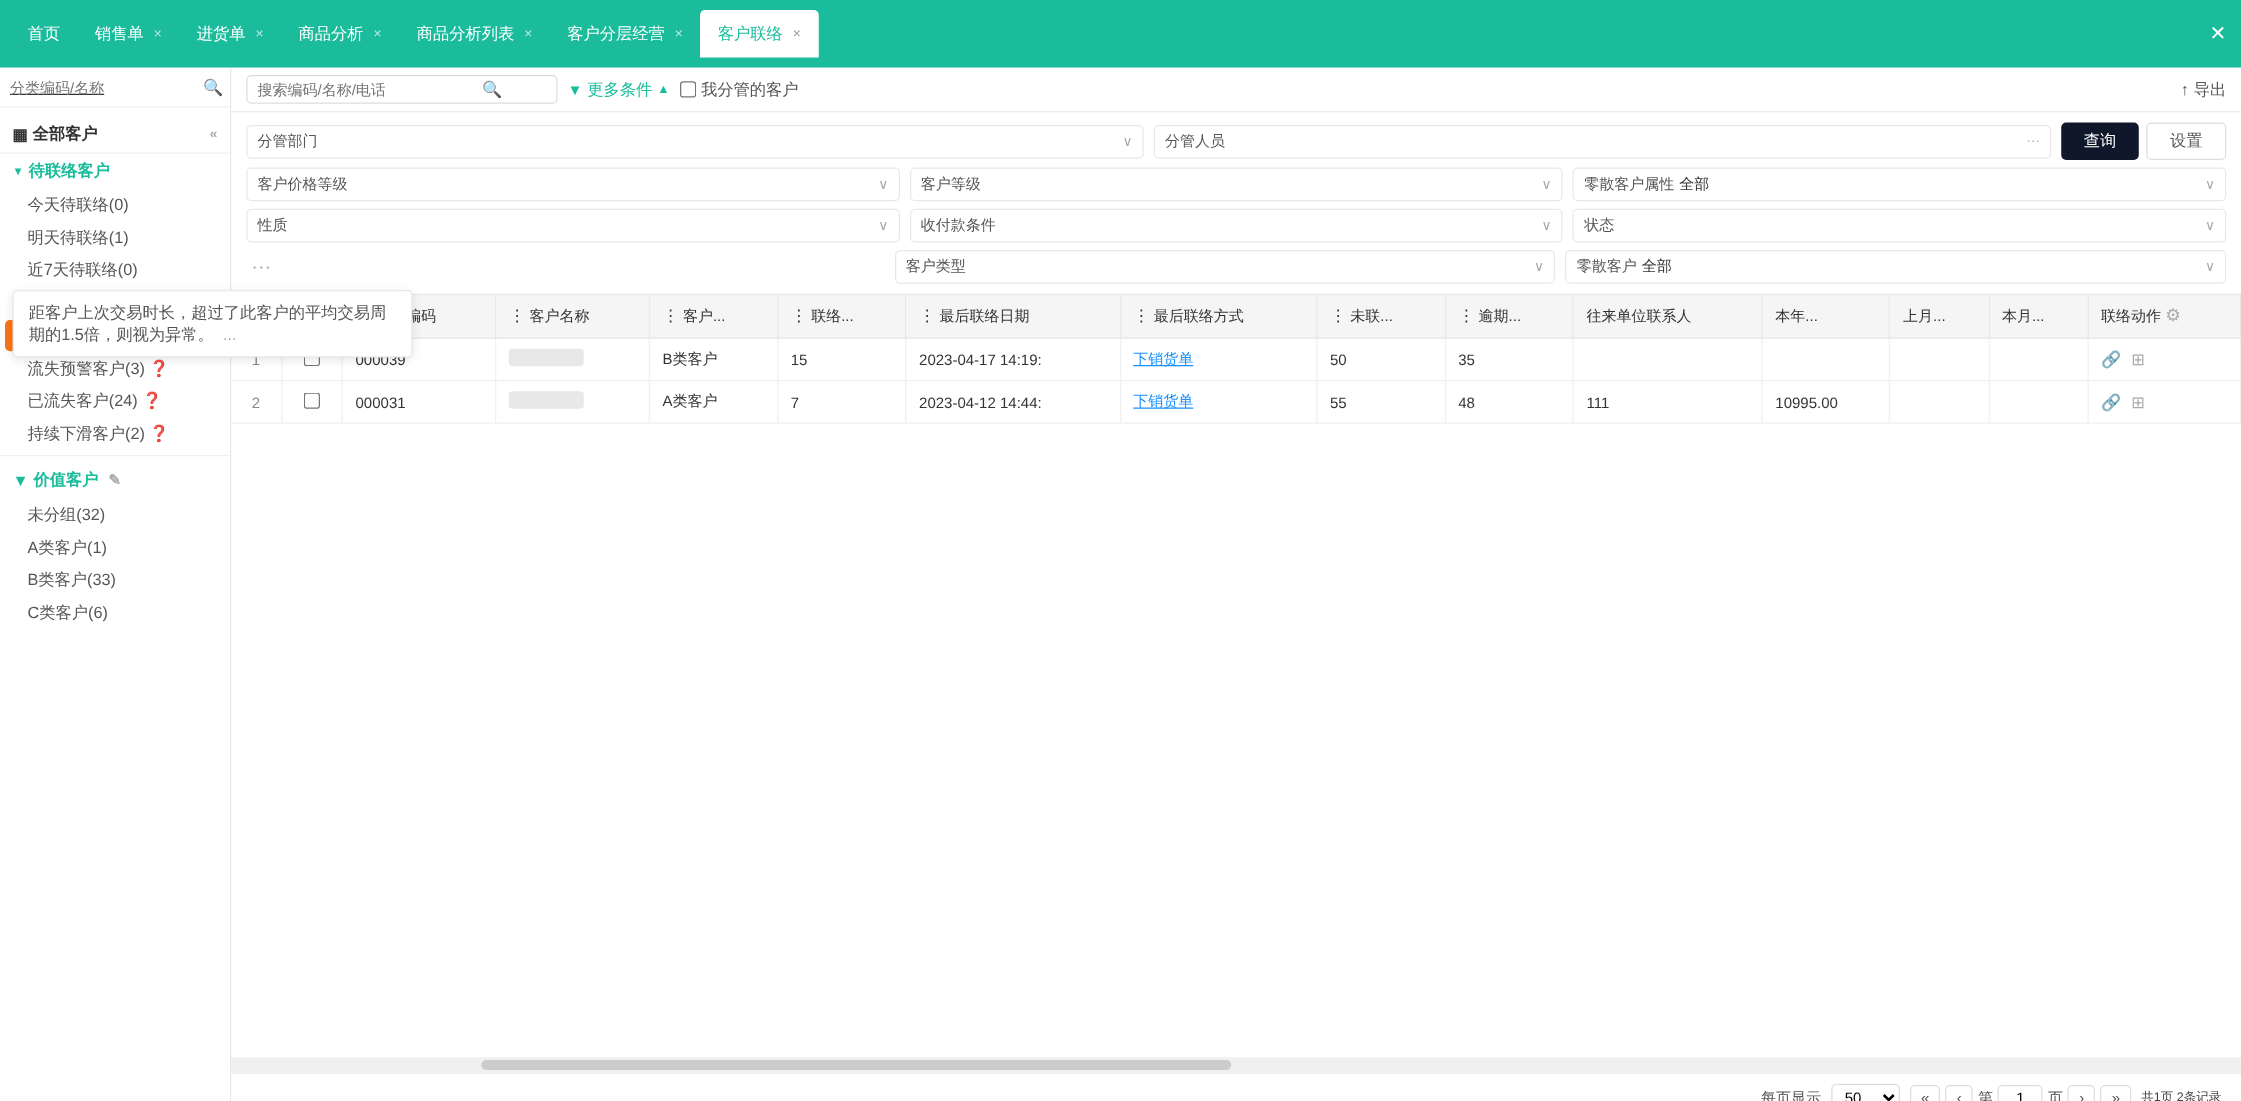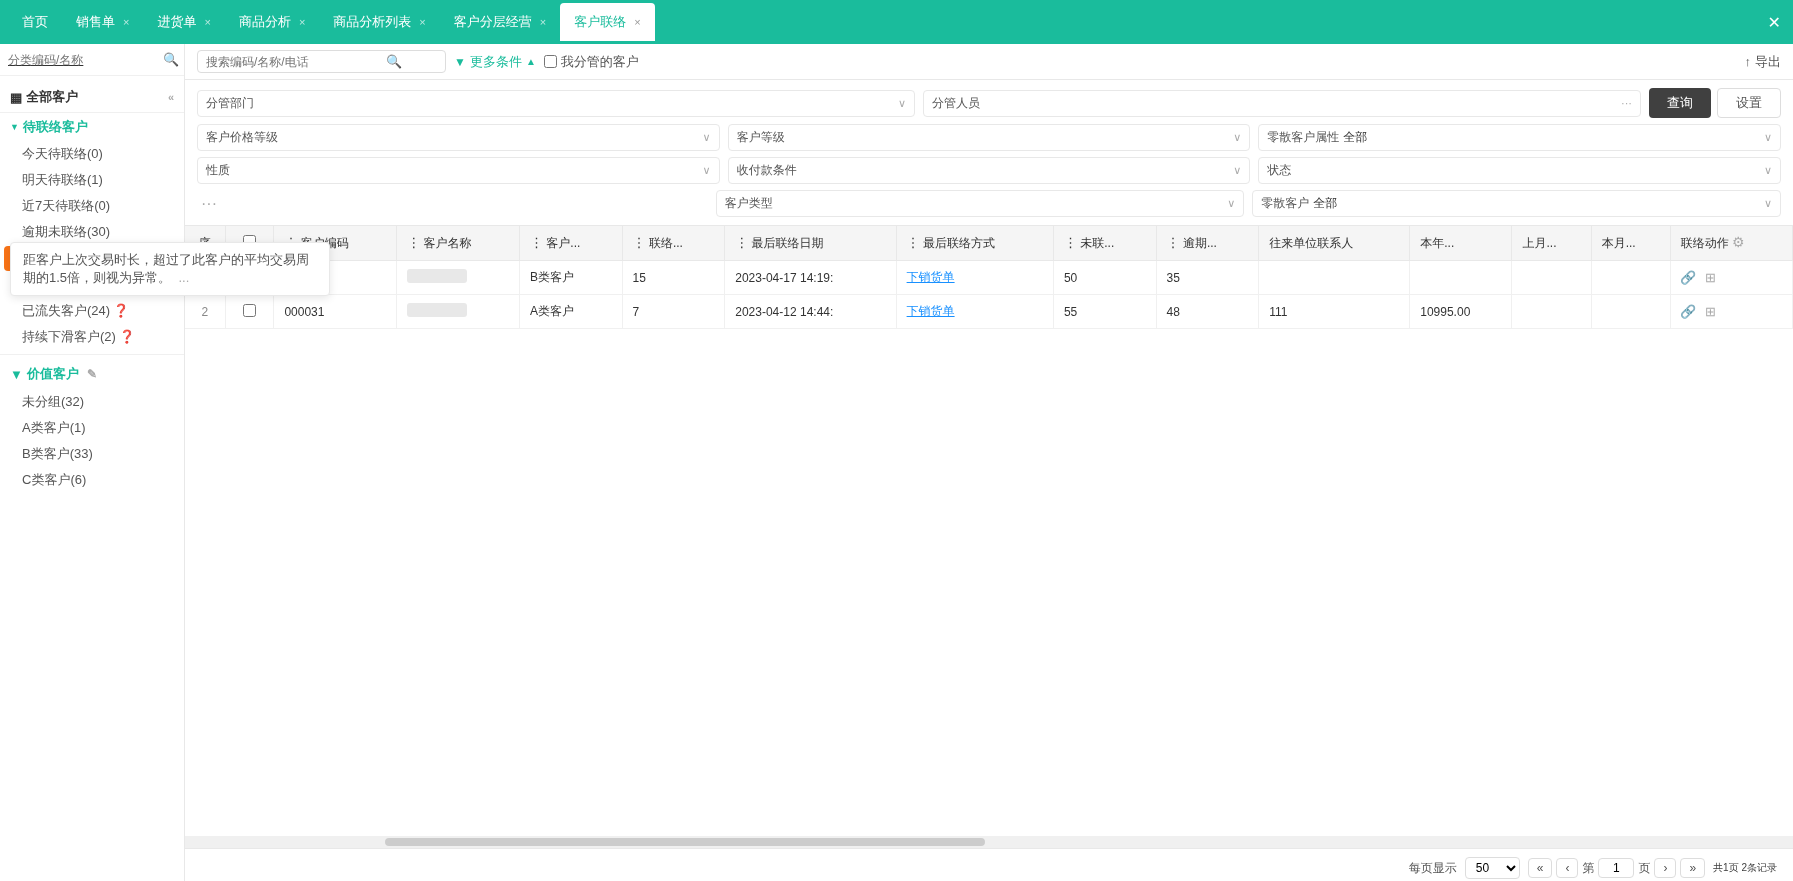--- a/index.html
+++ b/index.html
@@ -2,21 +2,21 @@
 <html><head>
   <meta charset="utf-8">
   <style>
     * { box-sizing: border-box; margin: 0; padding: 0; font-family: 'Microsoft YaHei', Arial, sans-serif; font-size: 13px; }
     body { background: #f5f5f5; overflow: hidden; width: 1793px; height: 881px; }
 
     
     .top-nav {
       display: flex; align-items: center;
       background: #1abc9c;
-      height: 44px; padding: 0 8px;
+      height: 54px; padding: 0 8px;
       position: relative;
     }
     .top-nav .nav-item {
       color: #fff; padding: 0 14px; height: 38px; line-height: 38px;
       cursor: pointer; font-size: 13px; display: flex; align-items: center; gap: 4px;
       white-space: nowrap;
     }
     .top-nav .nav-item.active {
       background: #fff; color: #1abc9c; border-radius: 4px 4px 0 0;
     }
@@ -112,31 +112,31 @@
     .filter-field {
       display: flex; align-items: center; flex: 1; min-width: 0;
       border: 1px solid #e8e8e8; border-radius: 4px; padding: 4px 8px;
       background: #fff; gap: 4px; cursor: pointer;
     }
     .filter-field .label { color: #555; font-size: 12px; white-space: nowrap; }
     .filter-field .value { flex: 1; font-size: 12px; color: #333; }
     .filter-field .arrow { color: #aaa; font-size: 11px; margin-left: auto; }
     .filter-dots { color: #aaa; font-size: 16px; cursor: pointer; padding: 0 4px; }
     .btn-query {
-      background: #404040; color: #fff; border: none; border-radius: 4px;
+      background: #0f172a; color: #fff; border: none; border-radius: 4px;
       padding: 5px 18px; cursor: pointer; font-size: 13px;
     }
     .btn-settings {
       background: #fff; color: #555; border: 1px solid #ddd; border-radius: 4px;
       padding: 5px 18px; cursor: pointer; font-size: 13px;
     }
 
     
     .tooltip-box {
-      position: absolute; left: 10px; top: 242px; z-index: 100;
+      position: absolute; left: 10px; top: 232px; z-index: 100;
       background: #fff; border: 1px solid #e8e8e8; border-radius: 4px;
       padding: 8px 12px; color: #555; font-size: 12px; max-width: 320px;
       box-shadow: 0 2px 8px rgba(0,0,0,0.1);
     }
 
     
     .table-container { flex: 1; overflow: auto; background: #fff; }
     table { width: 100%; border-collapse: collapse; font-size: 12px; }
     thead tr { background: #f5f5f5; }
     thead th {

